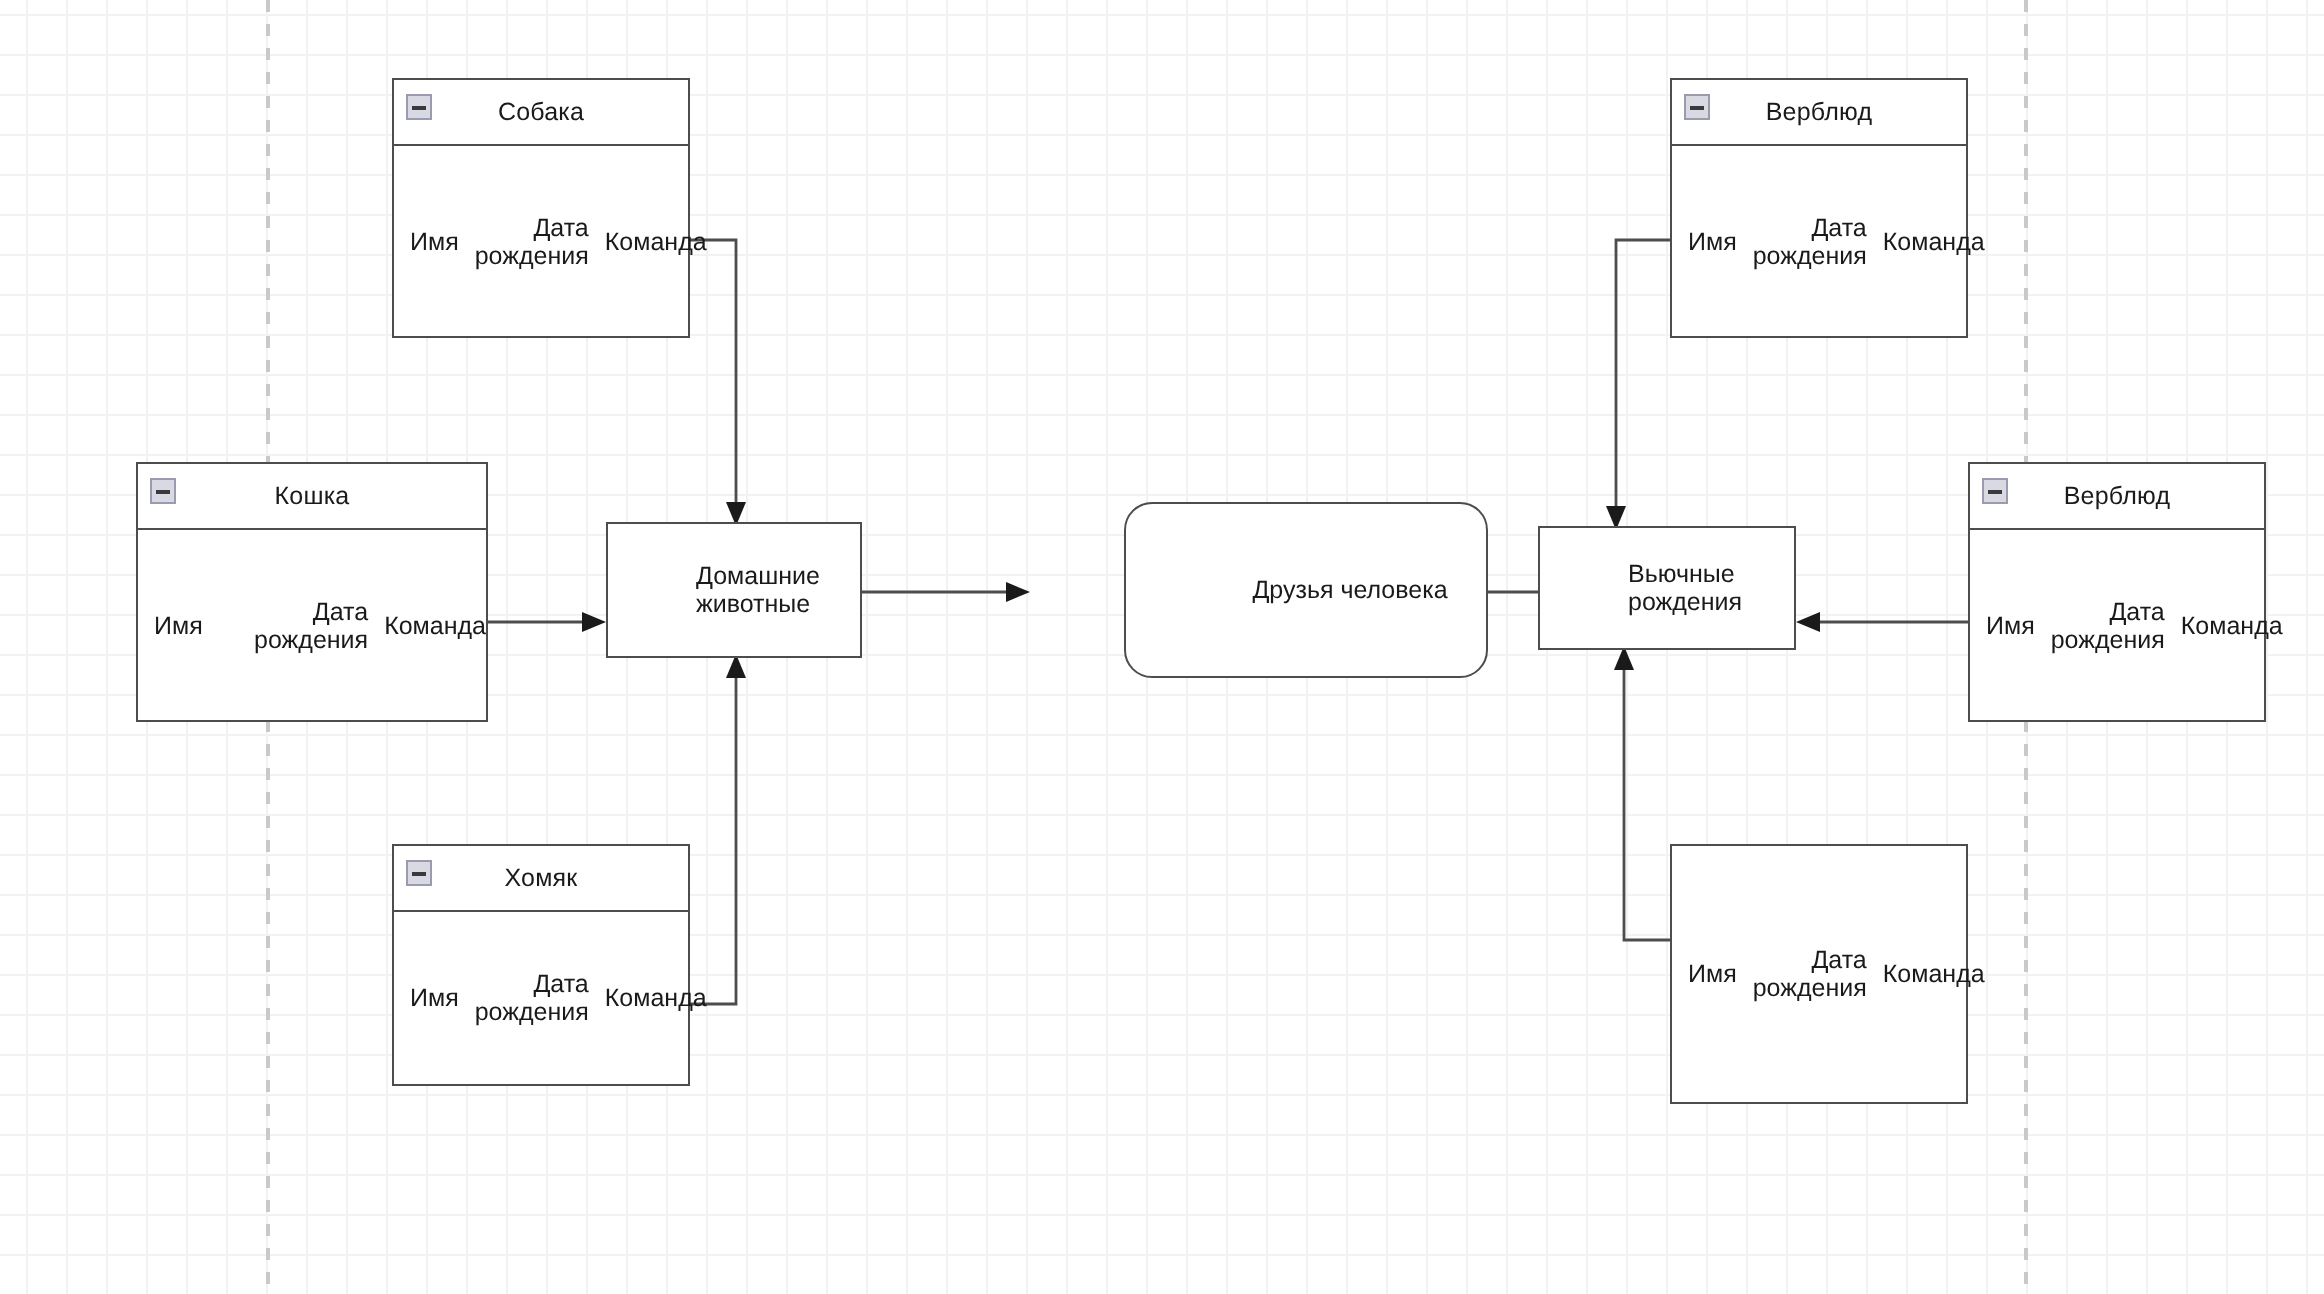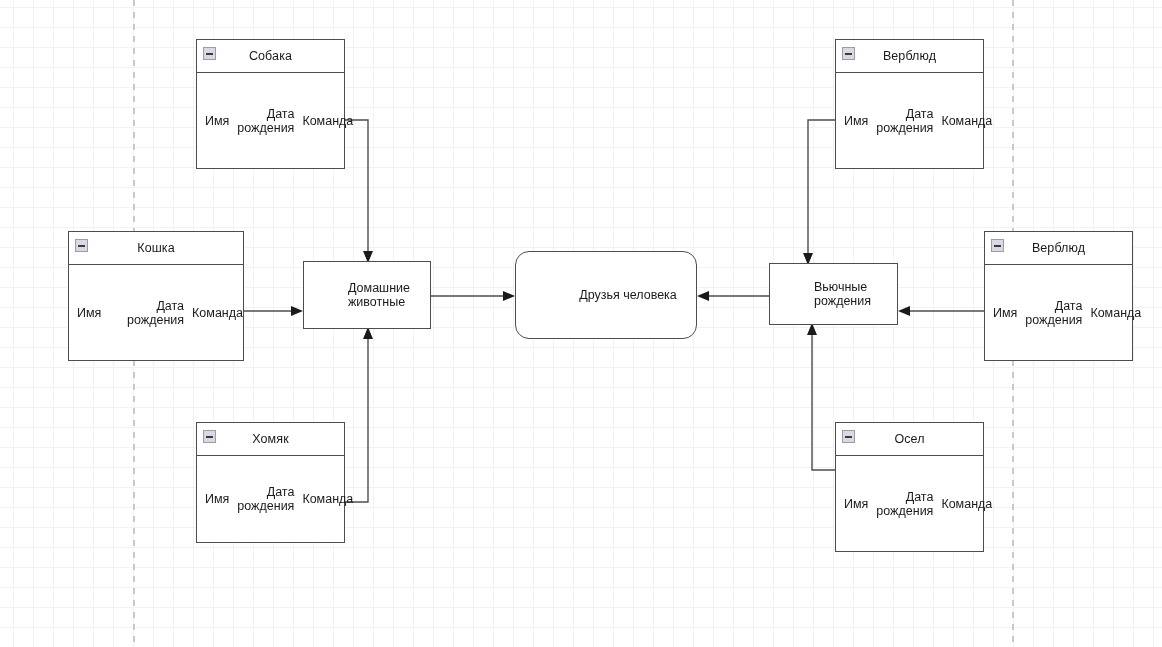--- a/index.html
+++ b/index.html
@@ -100,20 +100,21 @@
     border: 1.4px solid #4d4d4d;
     display: flex;
     align-items: center;
     justify-content: center;
     font-size: 12.5px;
     color: #1a1a1a;
     padding-left: 44px;
   }
   .proc-box.rounded {
     border-radius: 14px;
+    margin-left: 47px;
   }
 
   
   #connectors {
     position: absolute;
     left: 0;
     top: 0;
     width: 1162px;
     height: 647px;
     pointer-events: none;
@@ -243,26 +244,20 @@
       <div class="entity-title">Верблюд</div>
     </div>
     <div class="entity-body">
       <div class="entity-row">Имя</div>
       <div class="entity-row">Дата рождения</div>
       <div class="entity-row">Команда</div>
     </div>
   </div>
 
   <div class="entity" style="left:835px;top:422px;width:149px;height:130px">
-    <div class="entity-header">
-      <div class="collapse-icon">
-          <span></span>
-        </div>
-      <div class="entity-title">Осел</div>
-    </div>
     <div class="entity-body">
       <div class="entity-row">Имя</div>
       <div class="entity-row">Дата рождения</div>
       <div class="entity-row">Команда</div>
     </div>
   </div>
 
   <div class="proc-box" style="left:303px;top:261px;width:128px;height:68px">Домашние животные</div>
 
   <div class="proc-box rounded" style="left:515px;top:251px;width:182px;height:88px">Друзья человека</div>

